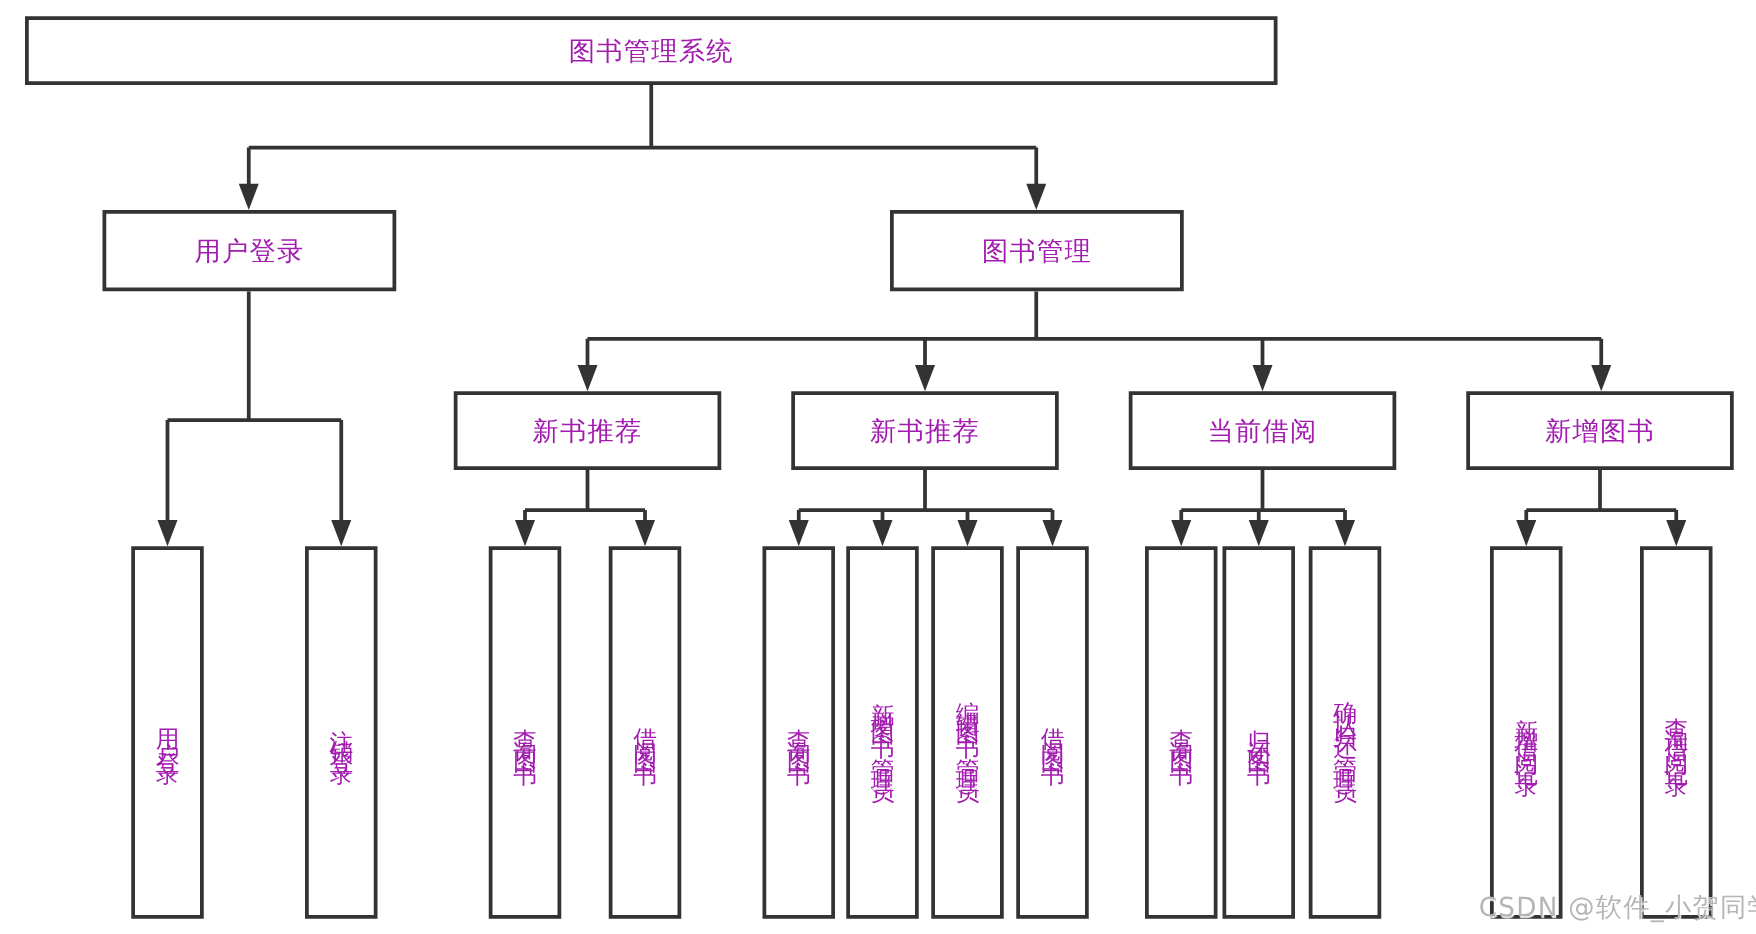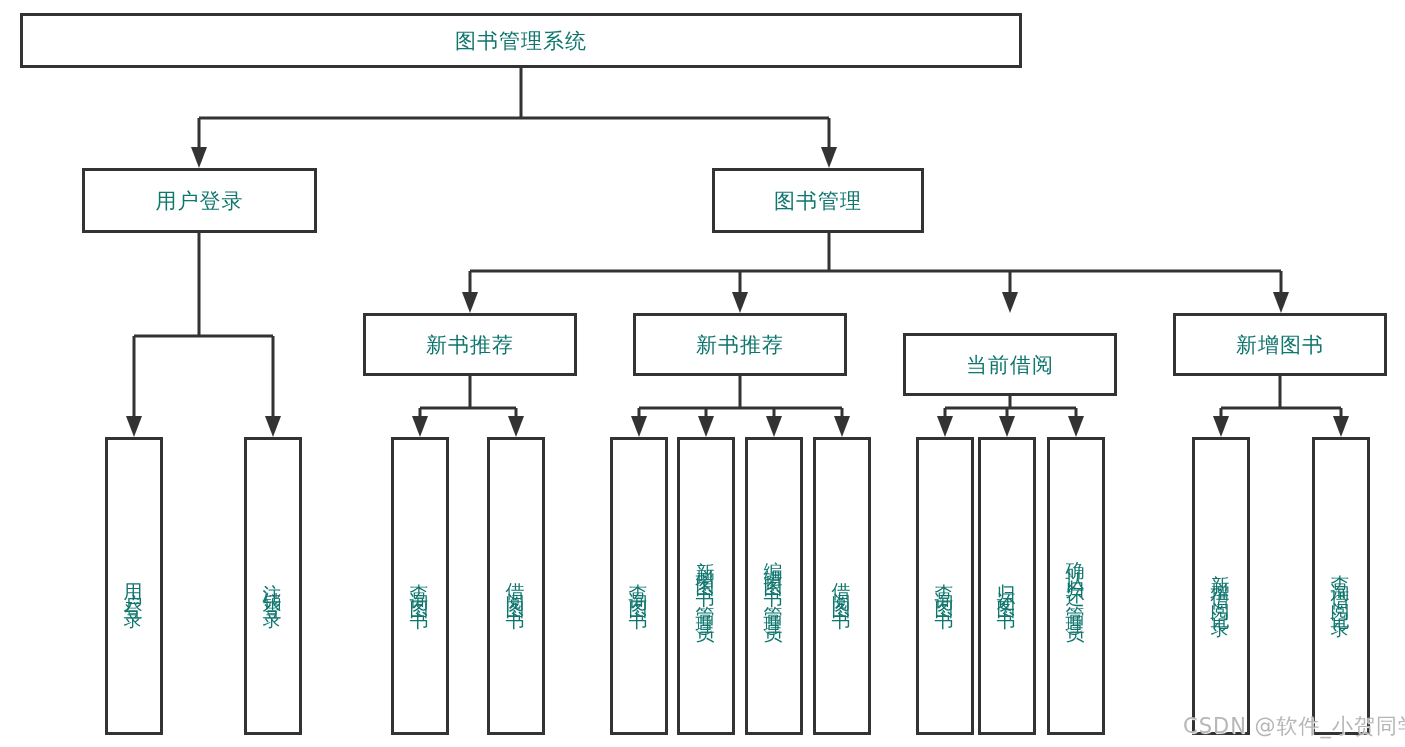--- a/index.html
+++ b/index.html
@@ -3,21 +3,21 @@
 <meta charset="utf-8">
 <style>
   html,body { margin:0; padding:0; background:#ffffff; }
   .stage {
     position:relative; width:1405px; height:747px; background:#ffffff;
     font-family:"DejaVu Sans","Liberation Sans",sans-serif; overflow:hidden;
   }
   .connectors { position:absolute; left:0; top:0; width:1405px; height:747px; }
   .node {
     position:absolute; box-sizing:border-box; background:#ffffff;
-    border:3px solid #333333; color:#0f766e;
+    border:3px solid #333333; color:#a21caf;
     display:flex; align-items:center; justify-content:center;
     text-align:center; white-space:nowrap;
   }
   .hbox { font-size:21px; letter-spacing:1px; }
   .vbox {
     writing-mode:vertical-rl; text-orientation:mixed;
     font-size:19px; letter-spacing:9px; white-space:normal;
   }
   .watermark {
     position:absolute; left:1183px; top:712px;
@@ -59,25 +59,25 @@
       <polygon points="999,416 1015,416 1007,437"></polygon>
       <polygon points="1068,416 1084,416 1076,437"></polygon>
       <polygon points="1213,416 1229,416 1221,437"></polygon>
       <polygon points="1333,416 1349,416 1341,437"></polygon>
     </g>
   </svg>
 
   <div class="node hbox" style="left:20px; top:13px; width:1002px; height:55px;">图书管理系统</div>
 
   <div class="node hbox" style="left:82px; top:168px; width:235px; height:65px;">用户登录</div>
-  <div class="node hbox" style="left:712px; top:168px; width:212px; height:65px;">图书管理</div>
+  <div class="node hbox" style="left:712px; top:168px; width:235px; height:65px;">图书管理</div>
 
   <div class="node hbox" style="left:363px; top:313px; width:214px; height:63px;">新书推荐</div>
   <div class="node hbox" style="left:633px; top:313px; width:214px; height:63px;">新书推荐</div>
-  <div class="node hbox" style="left:903px; top:313px; width:214px; height:63px;margin-top:20px;">当前借阅</div>
+  <div class="node hbox" style="left:903px; top:313px; width:214px; height:63px;">当前借阅</div>
   <div class="node hbox" style="left:1173px; top:313px; width:214px; height:63px;">新增图书</div>
 
   <div class="node vbox" style="left:105px; top:437px; width:58px; height:298px;">用户登录</div>
   <div class="node vbox" style="left:244px; top:437px; width:58px; height:298px;">注销登录</div>
 
   <div class="node vbox" style="left:391px; top:437px; width:58px; height:298px;">查询图书</div>
   <div class="node vbox" style="left:487px; top:437px; width:58px; height:298px;">借阅图书</div>
 
   <div class="node vbox" style="left:610px; top:437px; width:58px; height:298px;">查询图书</div>
   <div class="node vbox" style="left:677px; top:437px; width:58px; height:298px;">新增图书（管理员）</div>

